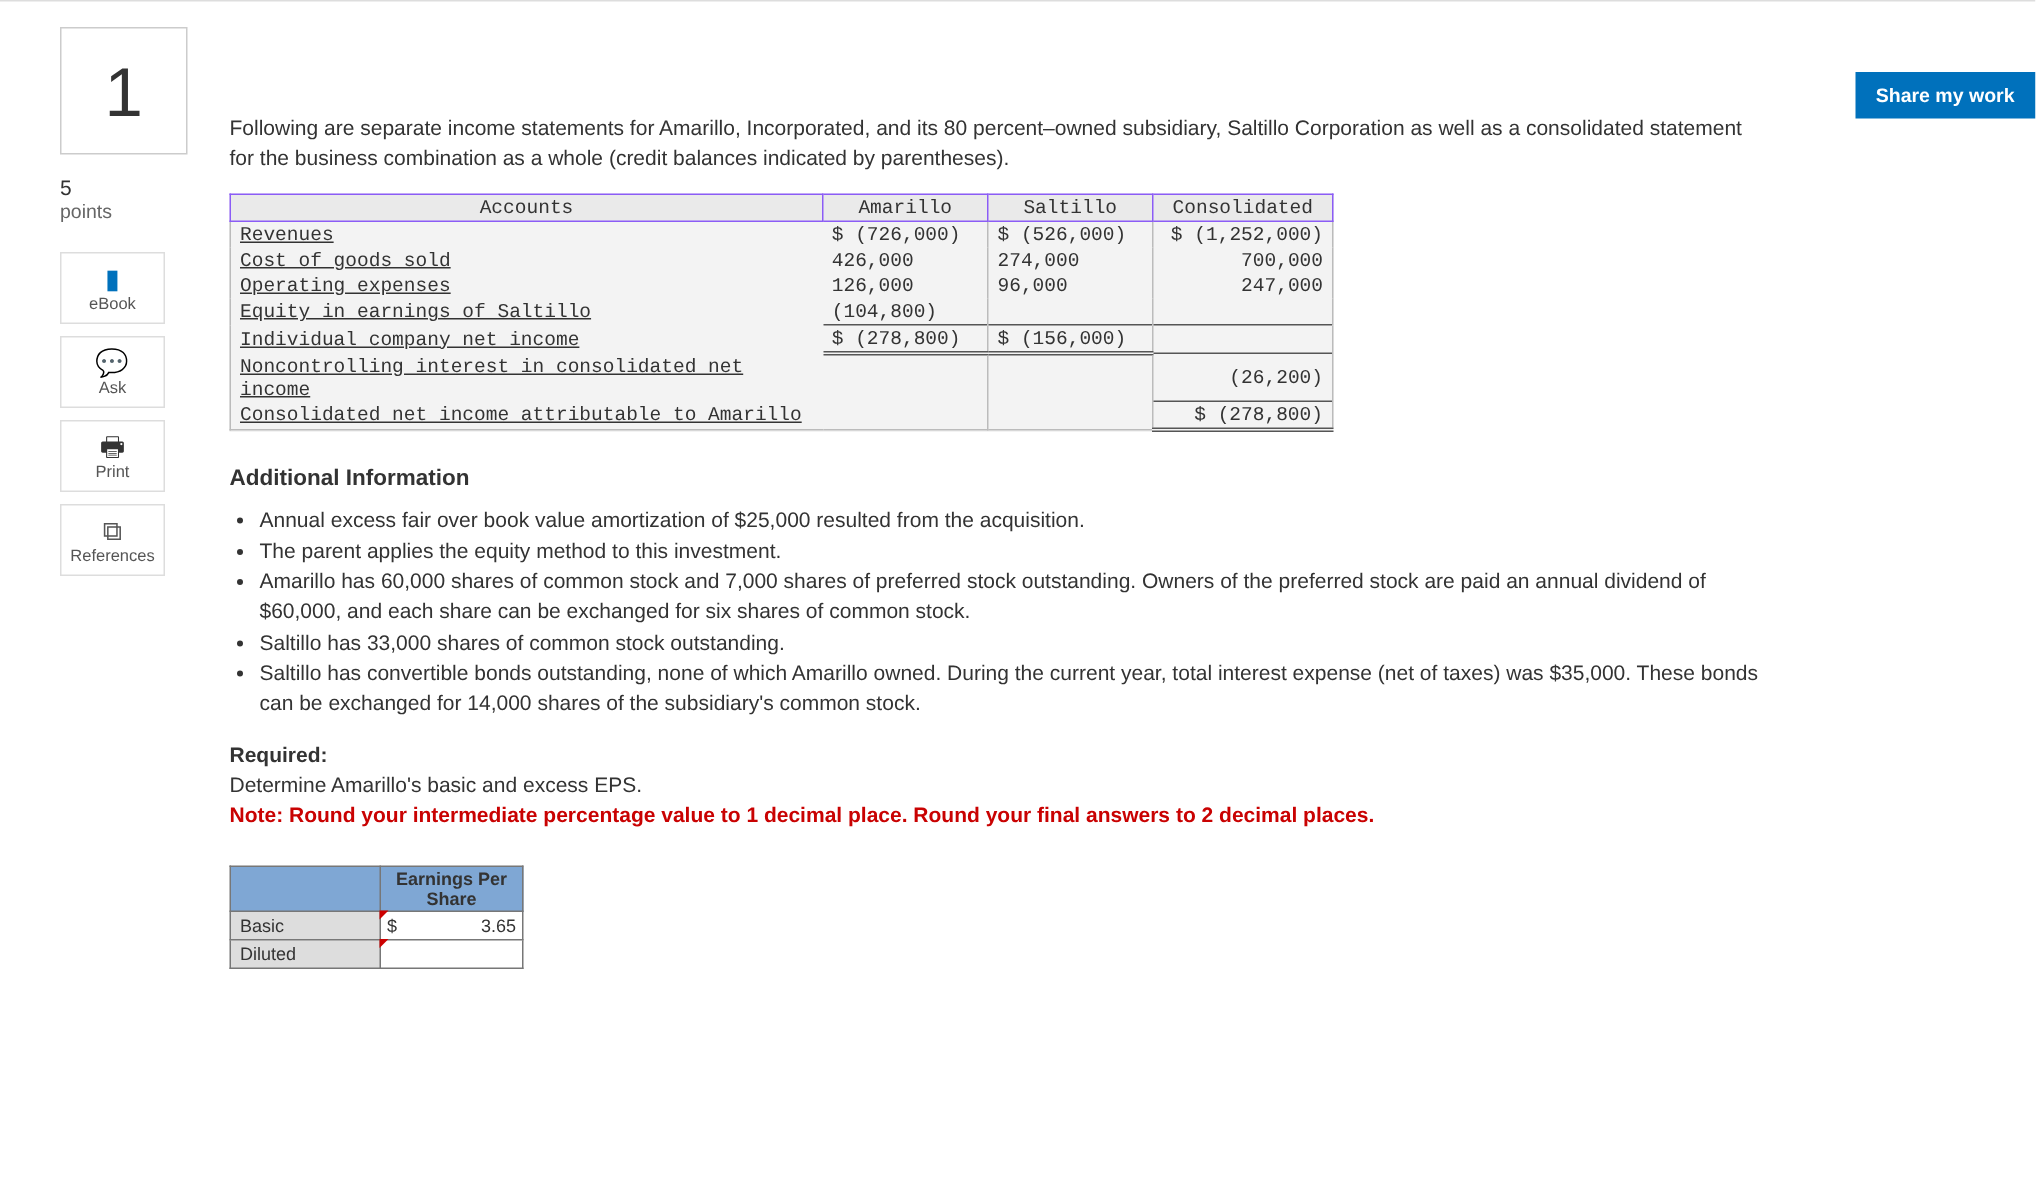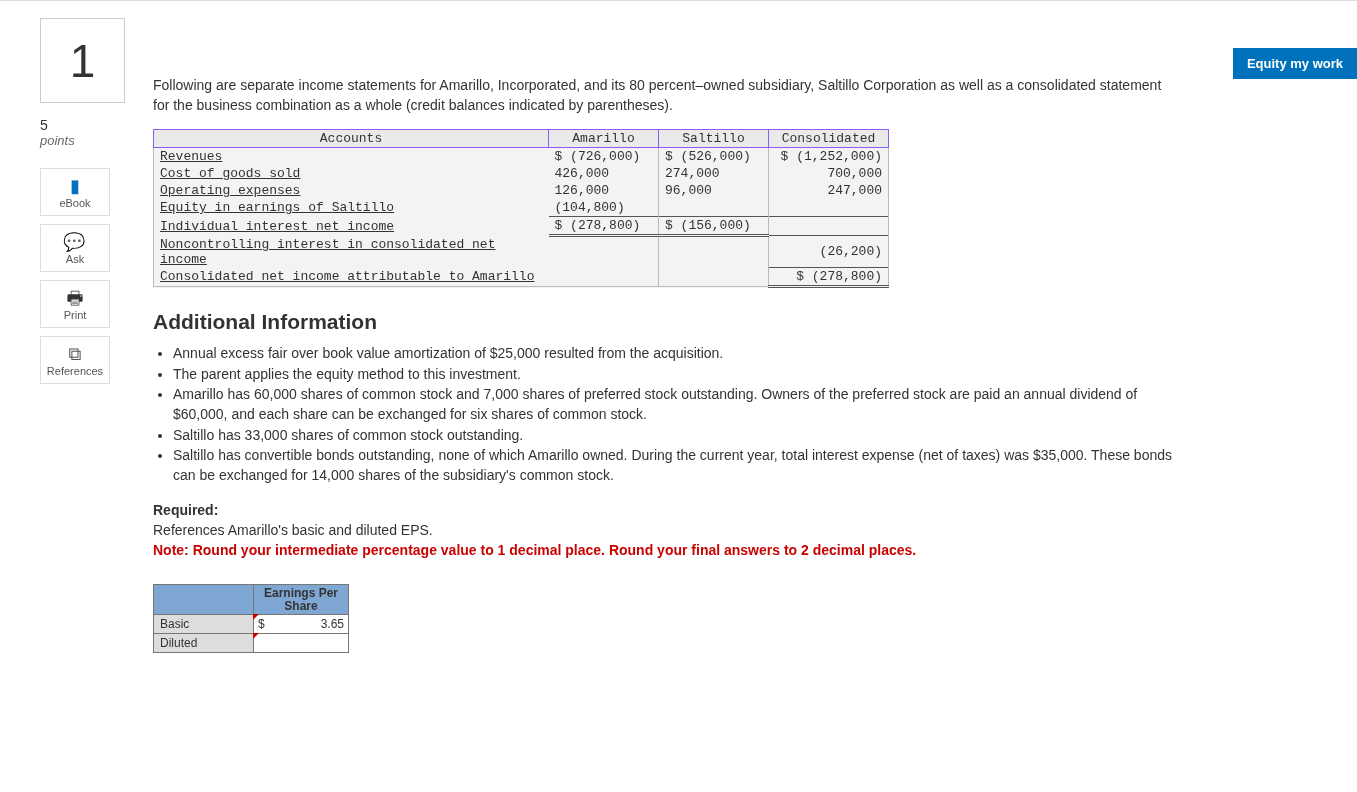--- a/index.html
+++ b/index.html
@@ -5,41 +5,41 @@
 * { box-sizing: border-box; margin: 0; padding: 0; }
 body { font-family: Arial, Helvetica, sans-serif; font-size: 14px; color: #333; background: #fff; width: 1357px; }
 .top-border { border-top: 1px solid #ddd; height: 18px; }
 .wrapper { display: flex; padding: 0 0 40px 40px; position: relative; }
 .check-btn { position: absolute; top: 30px; right: 0; background: #0071bc; color: #fff; padding: 8px 14px; font-size: 13px; font-weight: bold; border: none; cursor: pointer; }
 
 .left-col { width: 85px; }
 .qnum { width: 85px; height: 85px; border: 1px solid #ccc; display: flex; align-items: center; justify-content: center; font-size: 46px; font-weight: 300; color: #333; margin-bottom: 14px; }
 .points-wrap { text-align: left; margin-bottom: 20px; }
 .points-val { font-size: 14px; color: #333; }
-.points-lbl { font-size: 13px; color: #666; font-style: italic; }
+.points-lbl { font-size: 13px; color: #666; }
 .tool { width: 70px; border: 1px solid #ddd; margin: 8px 0; padding: 8px 4px 6px; text-align: center; cursor: pointer; }
 .tool-icon { font-size: 18px; line-height: 1; margin-bottom: 2px; color: #0071bc; }
 .tool-lbl { font-size: 11px; color: #555; }
 
 .main-col { padding-left: 28px; width: 1050px; }
 .intro { margin: 58px 0 14px; line-height: 1.4; color: #333; }
 
 .stmt-table { border-collapse: collapse; font-family: "Courier New", monospace; font-size: 13px; background: #f3f3f3; }
 .stmt-table th, .stmt-table td { padding: 1px 6px; }
 .stmt-table th { border: 1px solid #8b5cf6; background: #eaeaea; font-weight: normal; text-align: center; }
 .acct-col { width: 395px; text-align: left; }
 .num-col { width: 110px; text-align: left; }
 .con-col { width: 120px; text-align: right; margin-top: 20px; }
 td.acct { border-left: 1px solid #bbb; background: #f3f3f3; text-decoration: underline; }
 td.num { border-right: 1px solid #bbb; }
 .sub-single td.num { border-top: 1px solid #555; }
 .dbl-under { border-bottom: 3px double #555; }
 .sec-divider td { border-top: 1px solid #bbb; }
 
-.section-title { font-weight: bold; margin: 22px 0 10px; font-size: 21px; }
+.section-title { font-weight: bold; margin: 22px 0 10px; font-size: 15px; }
 .info-list { padding-left: 20px; line-height: 1.4; }
 .info-list li { margin-bottom: 1px; }
 .req-block { margin-top: 16px; line-height: 1.4; }
 .req-label { font-weight: bold; text-align: right; }
 .note-red { color: #c90202; font-weight: bold; }
 
 .answer-tbl { border-collapse: collapse; margin-top: 24px; }
 .answer-tbl td, .answer-tbl th { border: 1px solid #777; font-size: 12px; }
 .answer-tbl .corner { background: #7fa7d4; width: 100px; height: 18px; }
 .answer-tbl .hdr { background: #7fa7d4; text-align: center; font-weight: bold; padding: 2px 6px; width: 95px; line-height: 1.05; }
@@ -47,21 +47,21 @@
 .answer-tbl .val-cell { padding: 0 4px; text-align: right; position: relative; }
 .answer-tbl .val-cell .cur { position: absolute; left: 4px; }
 .answer-tbl .marker::before { content: ""; position: absolute; left: -1px; top: -1px; border-top: 6px solid #c00; border-right: 6px solid transparent; }
 </style>
 </head>
 <body>
 
 <div class="top-border"></div>
 <div class="wrapper">
 
-  <button class="check-btn">Equity my work</button>
+  <button class="check-btn">Share my work</button>
 
   <div class="left-col">
     <div class="qnum">1</div>
     <div class="points-wrap">
       <div class="points-val">5</div>
       <div class="points-lbl">points</div>
     </div>
 
     <div class="tool">
       <div class="tool-icon">▮</div>
@@ -110,21 +110,21 @@
         <td class="num num-col">96,000</td>
         <td class="num con-col">247,000</td>
       </tr>
       <tr>
         <td class="acct acct-col">Equity in earnings of Saltillo</td>
         <td class="num num-col">(104,800)</td>
         <td class="num num-col"></td>
         <td class="num con-col"></td>
       </tr>
       <tr class="sub-single">
-        <td class="acct acct-col">Individual interest net income</td>
+        <td class="acct acct-col">Individual company net income</td>
         <td class="num num-col dbl-under">$ (278,800)</td>
         <td class="num num-col dbl-under">$ (156,000)</td>
         <td class="num con-col"></td>
       </tr>
       <tr class="sub-single">
         <td class="acct acct-col">Noncontrolling interest in consolidated net income</td>
         <td class="num num-col" style="border-top:none"></td>
         <td class="num num-col" style="border-top:none"></td>
         <td class="num con-col">(26,200)</td>
       </tr>
@@ -141,21 +141,21 @@
     <ul class="info-list">
       <li>Annual excess fair over book value amortization of $25,000 resulted from the acquisition.</li>
       <li>The parent applies the equity method to this investment.</li>
       <li>Amarillo has 60,000 shares of common stock and 7,000 shares of preferred stock outstanding. Owners of the preferred stock are paid an annual dividend of $60,000, and each share can be exchanged for six shares of common stock.</li>
       <li>Saltillo has 33,000 shares of common stock outstanding.</li>
       <li>Saltillo has convertible bonds outstanding, none of which Amarillo owned. During the current year, total interest expense (net of taxes) was $35,000. These bonds can be exchanged for 14,000 shares of the subsidiary's common stock.</li>
     </ul>
 
     <div class="req-block">
       <span class="req-label">Required:</span><br>
-      <span>References Amarillo's basic and diluted EPS.</span><br>
+      <span>Determine Amarillo's basic and excess EPS.</span><br>
       <span class="note-red">Note: Round your intermediate percentage value to 1 decimal place. Round your final answers to 2 decimal places.</span>
     </div>
 
     <table class="answer-tbl">
       <tbody>
           <tr>
         <td class="corner"></td>
         <td class="hdr">Earnings Per Share</td>
       </tr>
       <tr>

